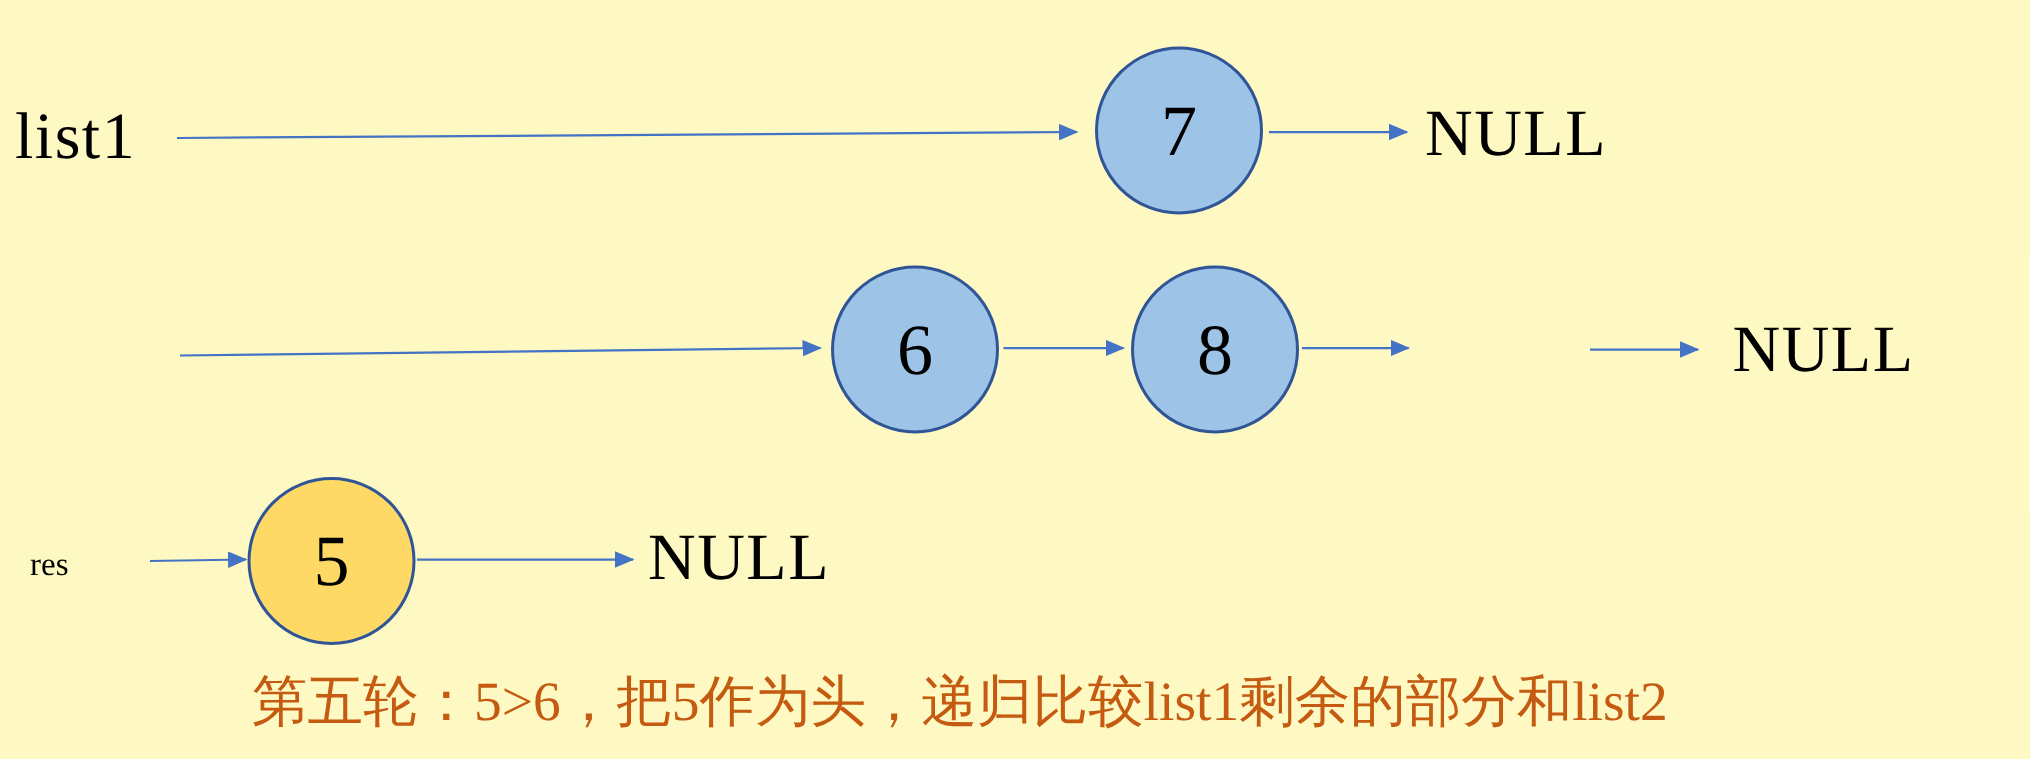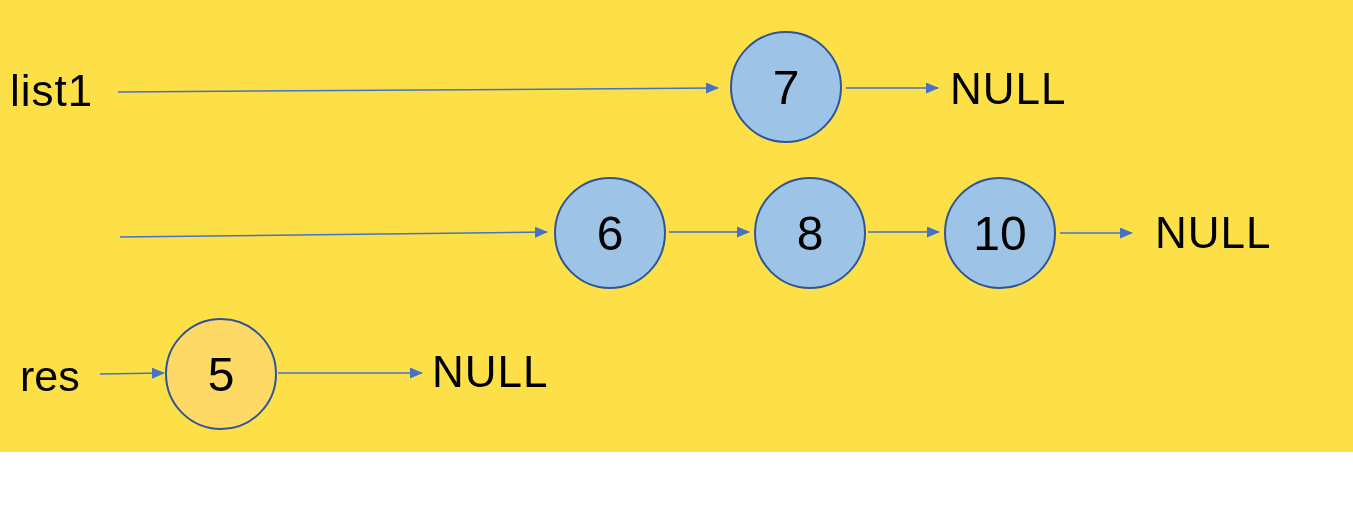--- a/index.html
+++ b/index.html
@@ -1,38 +1,38 @@
 <!DOCTYPE html>
 <html><head>
 <meta charset="utf-8">
 <style>
   html, body { margin: 0; padding: 0; background: #ffffff; }
   .canvas {
     position: relative;
     width: 1353px;
-    height: 452px;
-    background: #fde047;
-    font-family: Liberation Sans, sans-serif;
+    height: 506px;
+    background: #fef9c3;
+    font-family: Liberation Serif, serif;
     overflow: hidden;
   }
   .arrow-layer {
     position: absolute;
     left: 0; top: 0;
     width: 1353px; height: 506px;
     pointer-events: none;
   }
   .lbl {
     position: absolute;
     transform: translateY(-50%);
     color: #000000;
     white-space: nowrap;
     line-height: 1;
   }
   .lbl-lg { font-size: 44px; letter-spacing: 1px; }
-  .lbl-sm { font-size: 43px; }
+  .lbl-sm { font-size: 22px; }
   .node {
     position: absolute;
     width: 112px;
     height: 112px;
     box-sizing: border-box;
     border-radius: 50%;
     border: 2px solid #2F5597;
     display: flex;
     align-items: center;
     justify-content: center;
@@ -79,25 +79,23 @@
     <span>7</span>
   </div>
   <span class="lbl lbl-lg" style="left:950px; top:89px;">NULL</span>
 
   <div class="node node-blue" style="left:554px; top:177px;">
     <span>6</span>
   </div>
   <div class="node node-blue" style="left:754px; top:177px;">
     <span>8</span>
   </div>
-  <div class="node node-blue" style="left:944px; top:177px;">
-    <span>10</span>
-  </div>
   <span class="lbl lbl-lg" style="left:1155px; top:233px;">NULL</span>
 
   <span class="lbl lbl-sm" style="left:20px; top:376px;">res</span>
   <div class="node node-yellow" style="left:165px; top:318px;">
     <span>5</span>
   </div>
   <span class="lbl lbl-lg" style="left:432px; top:372px;">NULL</span>
 
+  <div class="caption">第五轮：5&gt;6，把5作为头，递归比较list1剩余的部分和list2</div>
 
 </div>
 
 </body></html>

